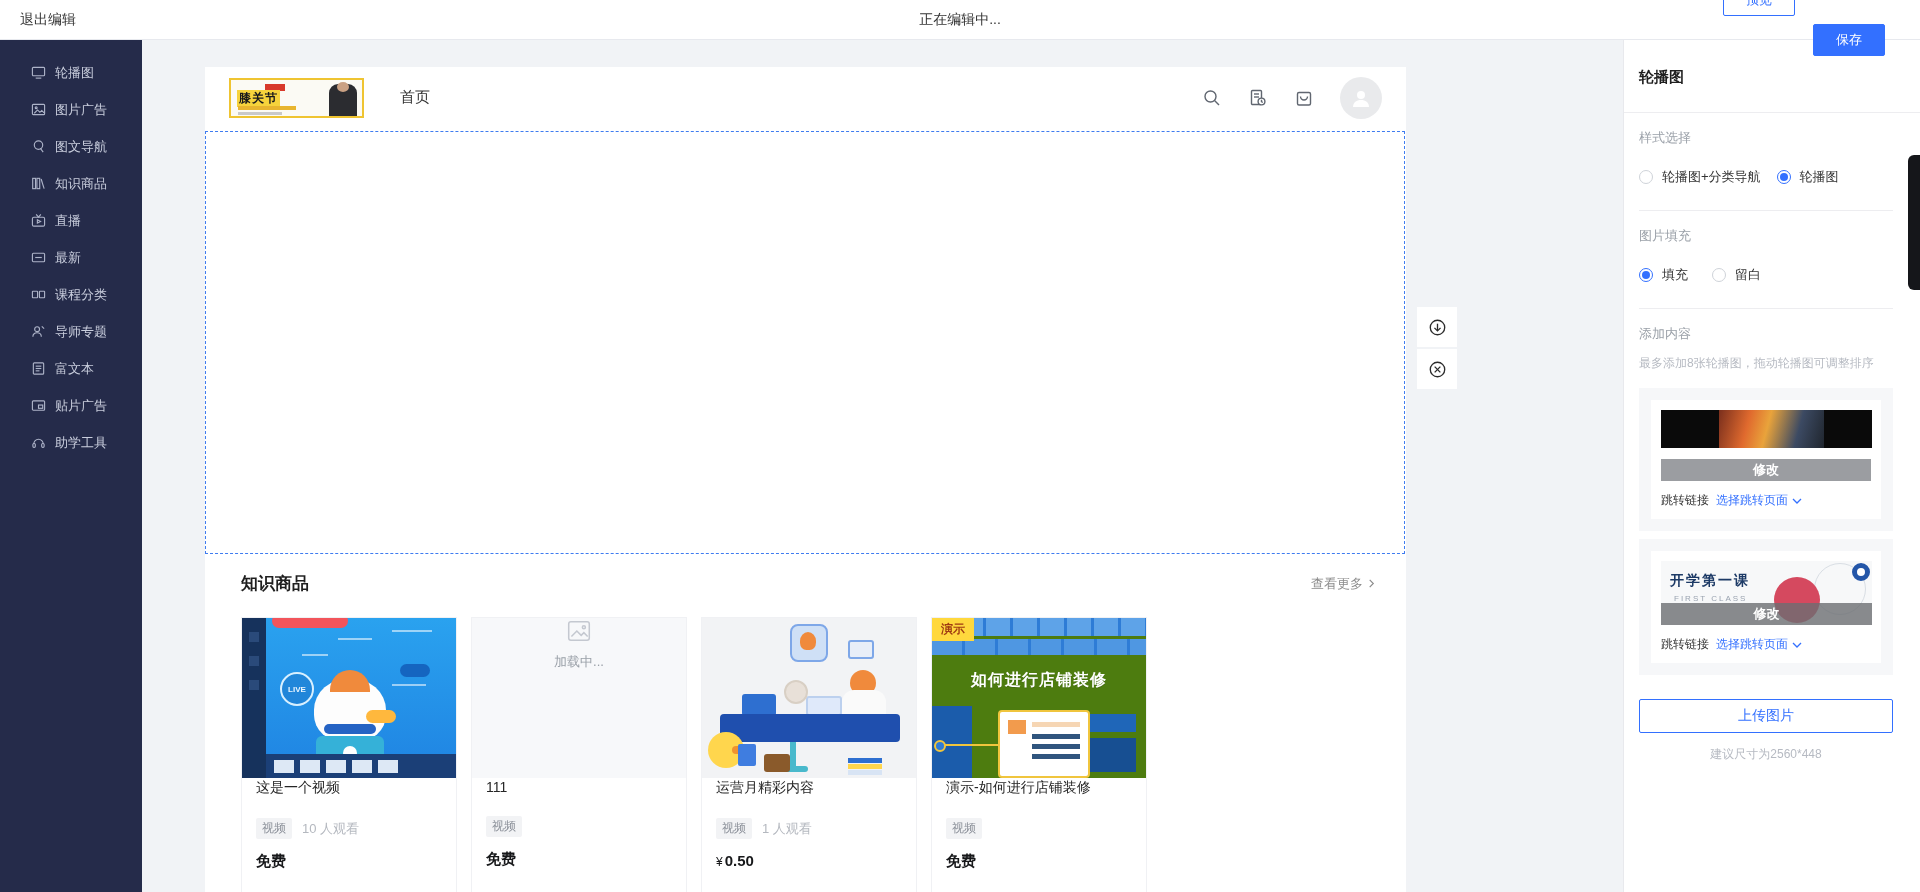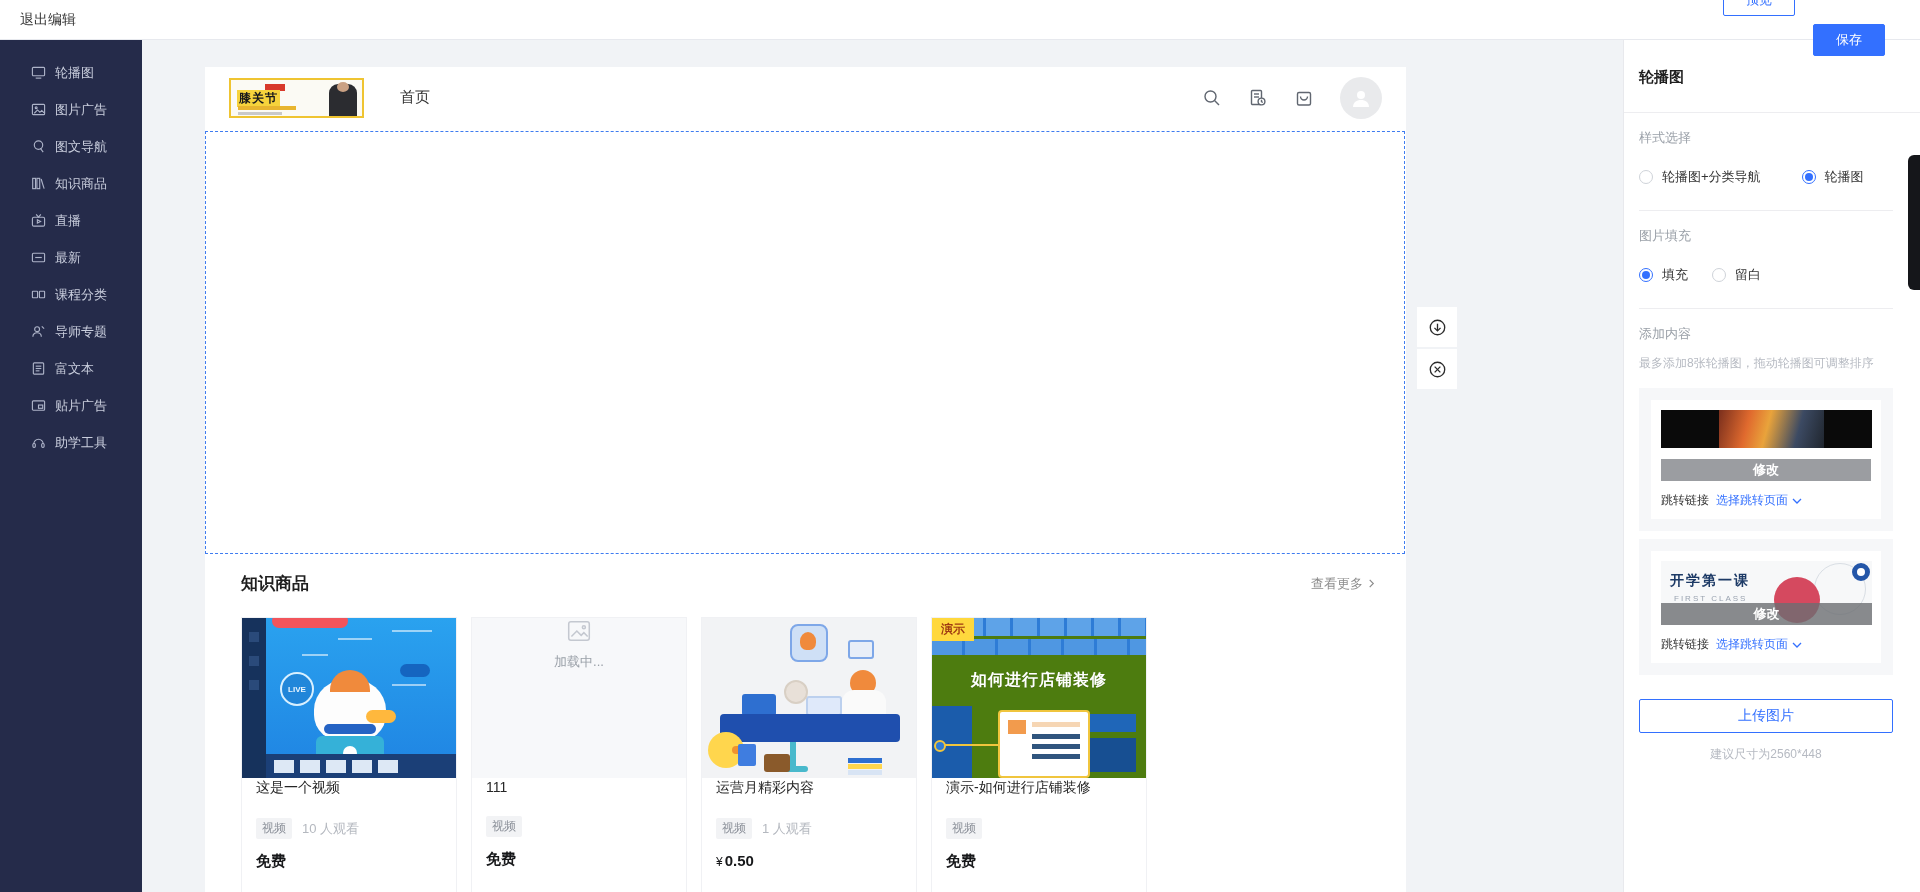--- a/index.html
+++ b/index.html
@@ -162,21 +162,21 @@
   .img-banner .wire::before { content:""; position:absolute; left:-8px; top:-4px; width:8px; height:8px;
     border:2px solid #f0c53d; border-radius:50%; background:#2e7cd6; }
 
   
   .panel { position:absolute; right:0; top:40px; width:297px; bottom:0; background:#fff;
     border-left:1px solid #e8e9ed; z-index:25; }
   .panel-title { padding:28px 15px 0; font-size:15px; font-weight:bold; color:#1f1f1f; height:72px; }
   .panel-divider { border-top:1px solid #ededf0; }
   .panel-body { padding:0 27px 0 15px; }
   .p-label { font-size:13px; color:#9aa0a8; margin-top:16px; }
-  .radio-row { display:flex; align-items:center; margin-top:21px; gap:41px; }
+  .radio-row { display:flex; align-items:center; margin-top:21px; gap:16px; }
   .radio-opt { display:flex; align-items:center; gap:9px; cursor:pointer; }
   .radio { width:14px; height:14px; border-radius:50%; border:1px solid #cfd3d9; background:#fff; flex:none; }
   .radio.selected { border-color:#3370ff; }
   .radio.selected::after { content:""; display:block; width:8px; height:8px; margin:2px;
     border-radius:50%; background:#3370ff; }
   .radio-label { font-size:13px; color:#333; }
   .sec-split { margin-top:24px; border-top:1px solid #ededf0; }
   .p-hint { font-size:12px; color:#b6bac2; margin-top:12px; }
   .thumb-item { margin-top:16px; background:#f6f7f9; padding:12px; }
   .thumb-inner { background:#fff; padding:10px; }
@@ -208,20 +208,21 @@
   .size-hint { margin-top:13px; text-align:center; font-size:12px; color:#b6bac2; }
 
   .scroll-thumb { position:absolute; right:0; top:155px; width:12px; height:135px; background:#15161a;
     border-radius:6px 0 0 6px; z-index:40; cursor:pointer; }
 </style>
 </head>
 <body>
 
 <div class="topbar">
   <span class="exit-edit">退出编辑</span>
+  <span class="edit-status">正在编辑中...</span>
   <div class="topbar-actions">
     <div class="btn btn-outline">预览</div>
     <div class="btn btn-primary">保存</div>
   </div>
 </div>
 
 <div class="sidebar">
   <div class="side-item">
     <span class="ic">
         <svg viewBox="0 0 16 16" width="15" height="15" fill="none" stroke="currentColor" stroke-width="1.2">

